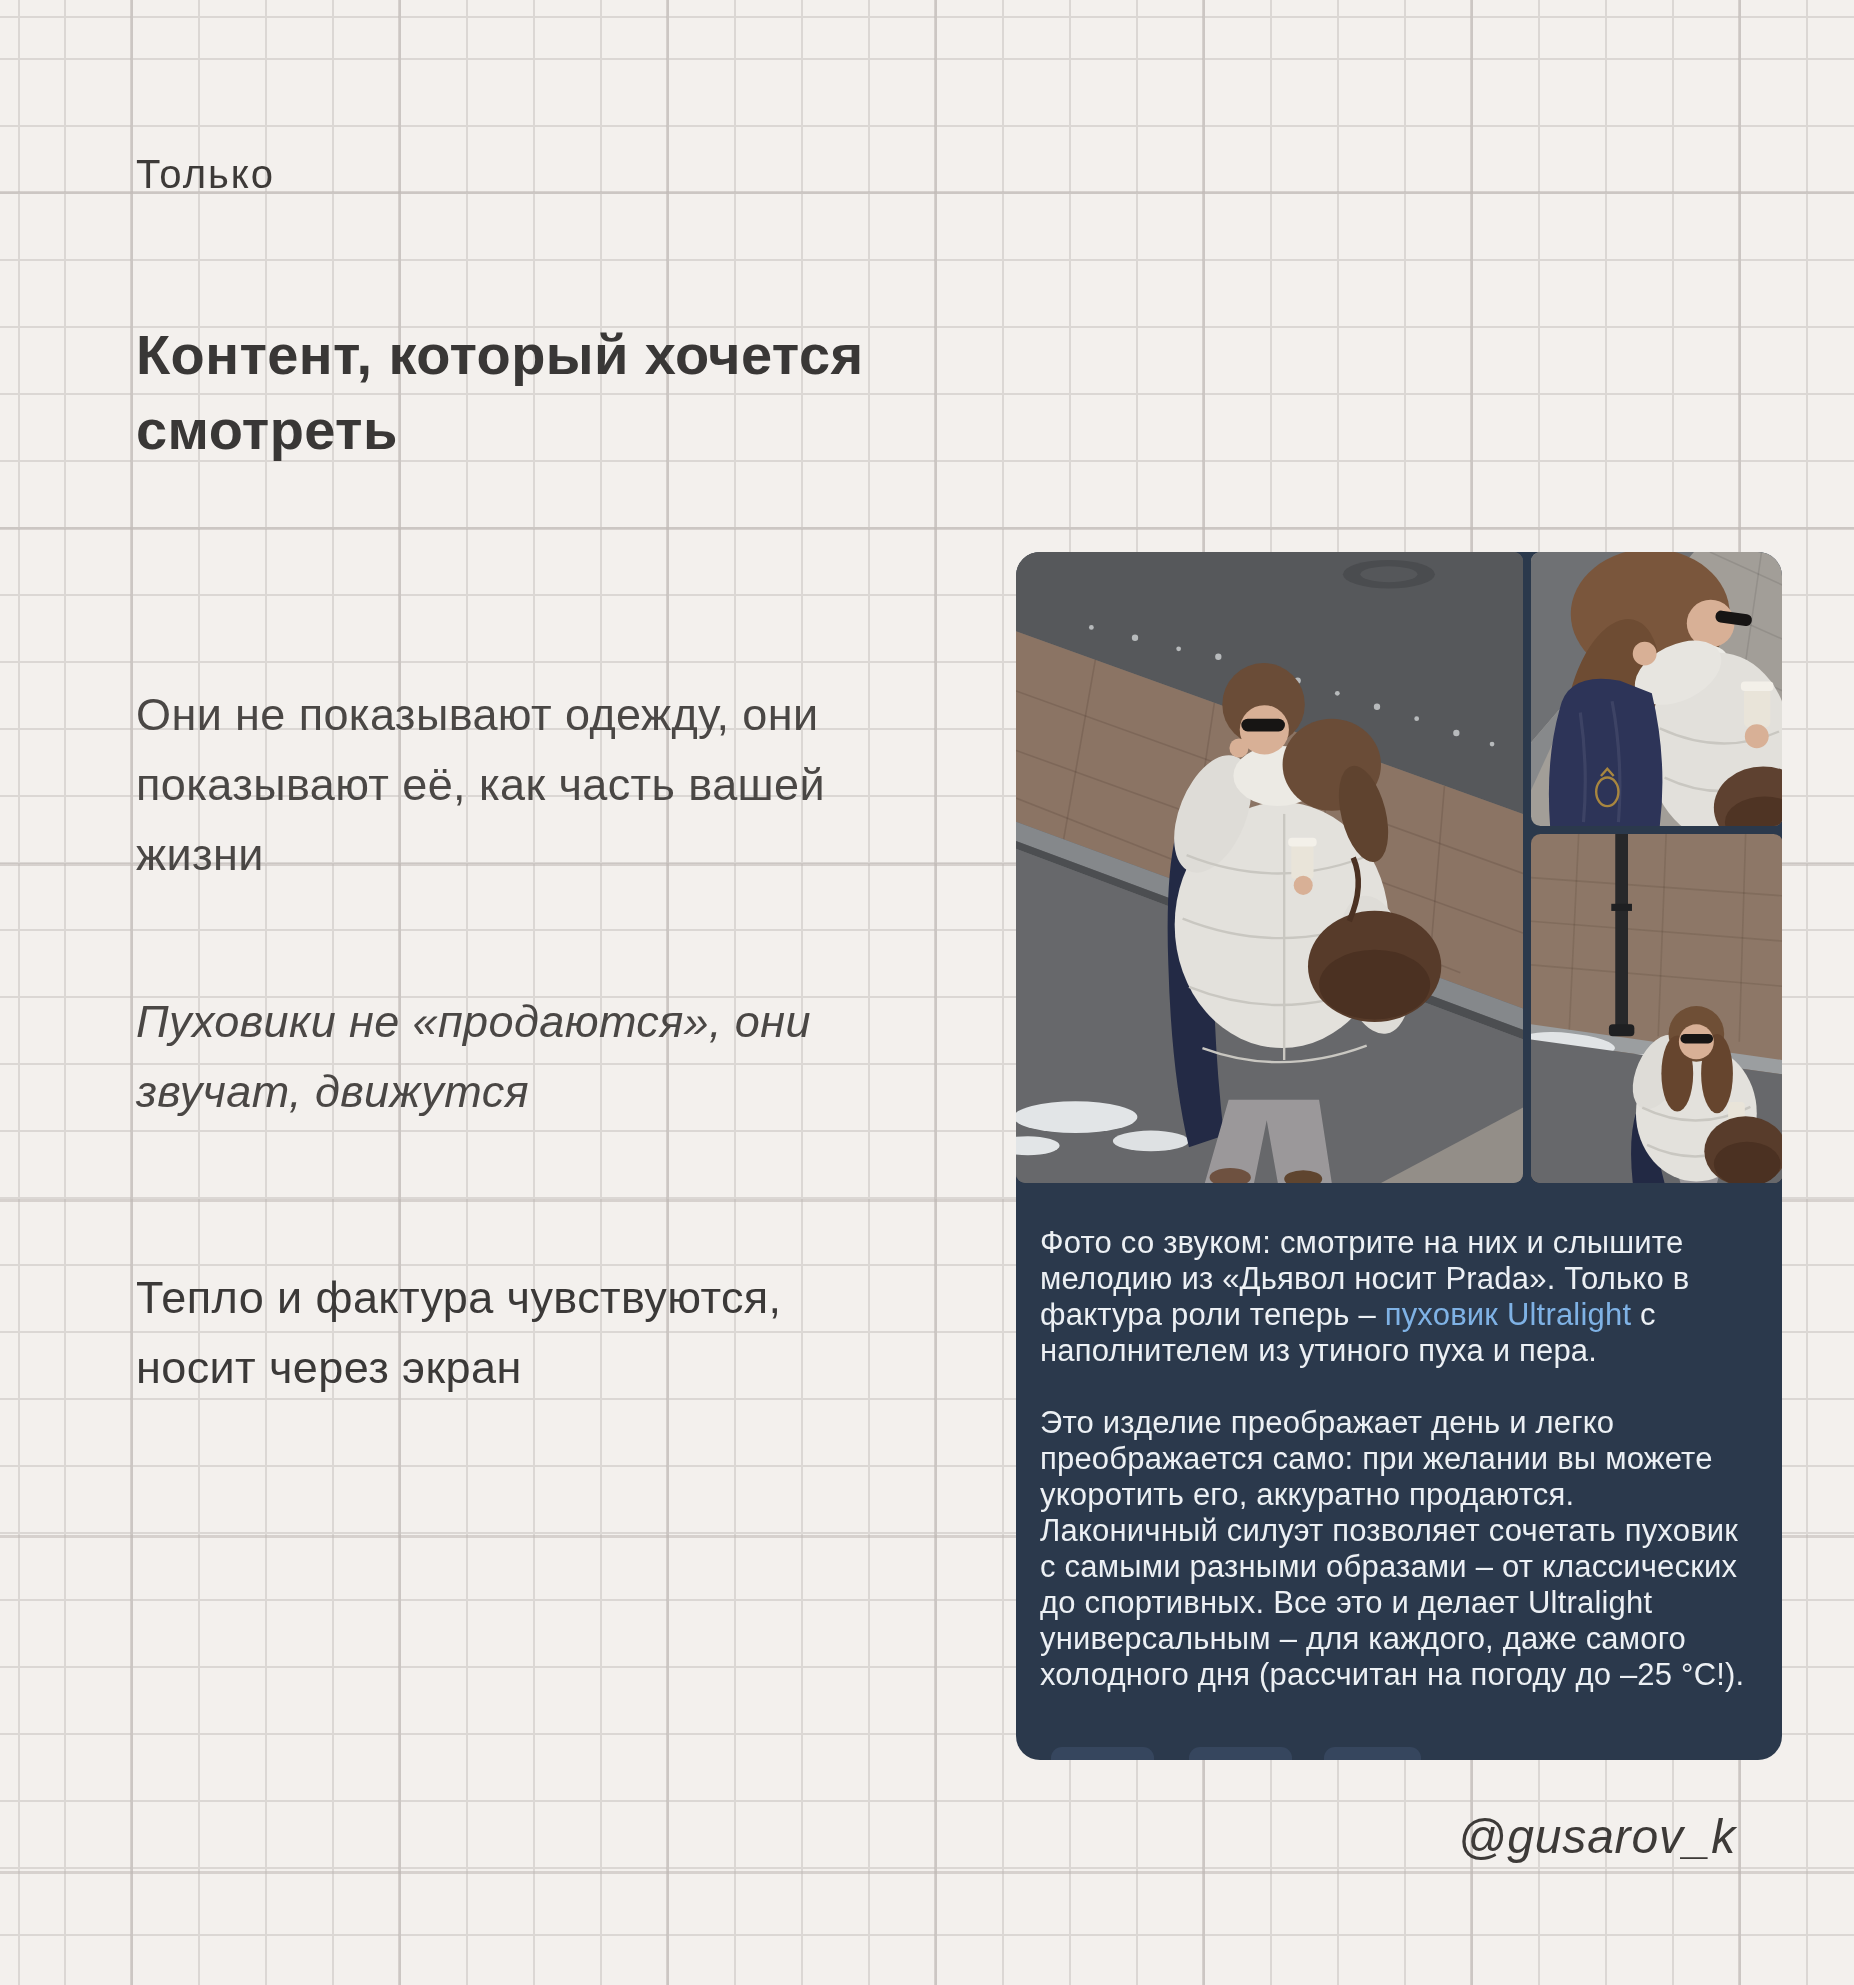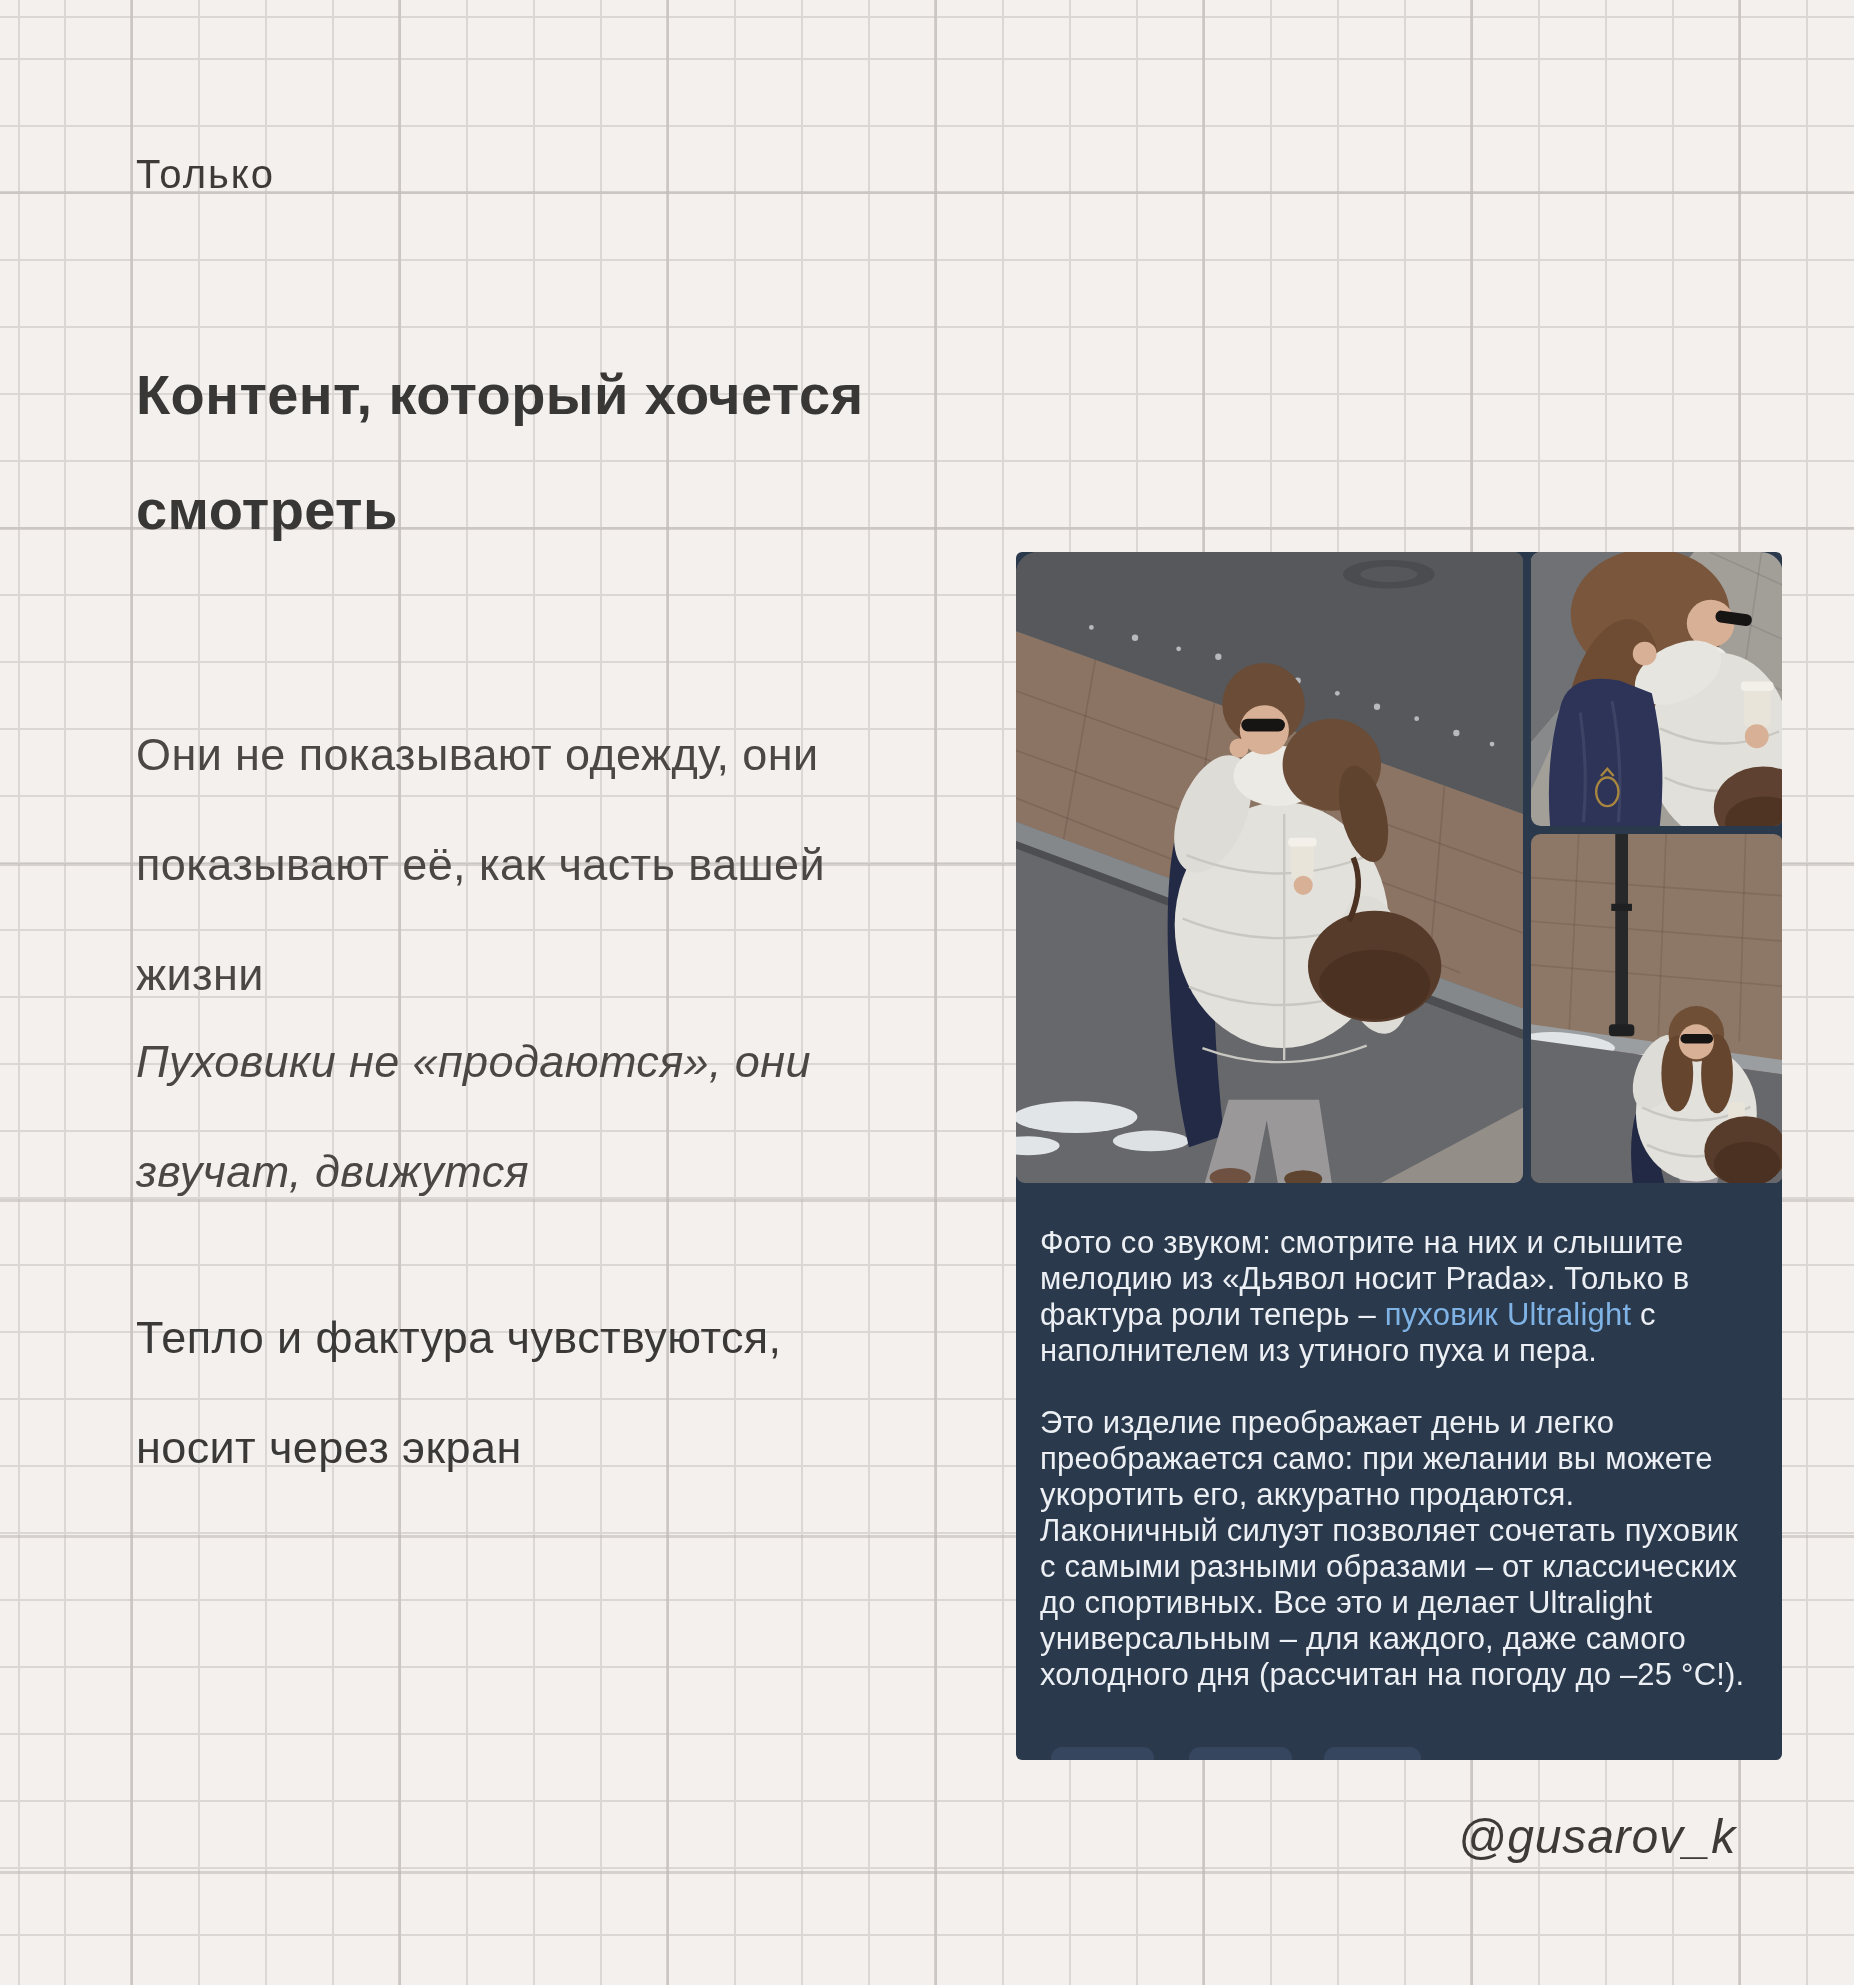--- a/index.html
+++ b/index.html
@@ -14,26 +14,26 @@
       #f3f0ed;
     background-position:130px 0, 0 191px, 64px 0, 0 58px, 0 0;
   }
   .abs{position:absolute;}
   .brand{left:136px;top:152px;font-size:40px;letter-spacing:2px;color:#3d3a38;}
   .headline{left:136px;top:317px;font-size:56px;font-weight:700;line-height:75px;color:#393736;letter-spacing:0.4px;}
   .para{left:136px;font-size:45px;line-height:70px;color:#4a4745;letter-spacing:0.4px;}
   .para.p1{top:680px;}
   .para.p2{top:987px;font-style:italic;}
   .para.p3{top:1263px;font-weight:400;color:#3b3938;}
-  .tline{white-space:nowrap;margin-top:40px;}
+  .tline{white-space:nowrap;}
   .handle{right:119px;top:1809px;font-size:48px;letter-spacing:0.8px;color:#3d3a38;font-style:italic;}
 
   .card{
     left:1016px;top:552px;width:766px;height:1208px;
-    background:#2b394c;border-radius:6px;overflow:hidden;
+    background:#2b394c;border-radius:24px;overflow:hidden;
   }
   .photo{position:absolute;overflow:hidden;border-radius:9.5px;}
   .photo svg{display:block;width:100%;height:100%;}
   .photo-main{left:0;top:0;width:507px;height:631px;border-top-left-radius:22px;}
   .photo-tr{left:515px;top:0;width:252px;height:274px;border-top-right-radius:22px;}
   .photo-br{left:515px;top:282px;width:252px;height:349px;}
 
   .card-caption{
     position:absolute;left:24px;right:44px;top:673px;
     color:#ecf0f4;font-size:31px;line-height:36px;letter-spacing:0.2px;

